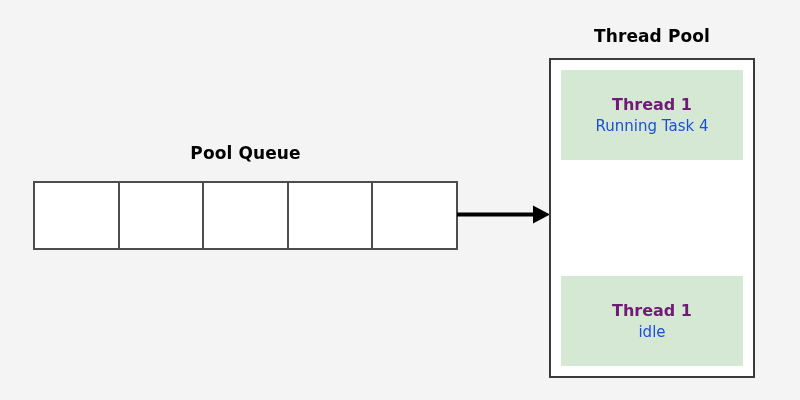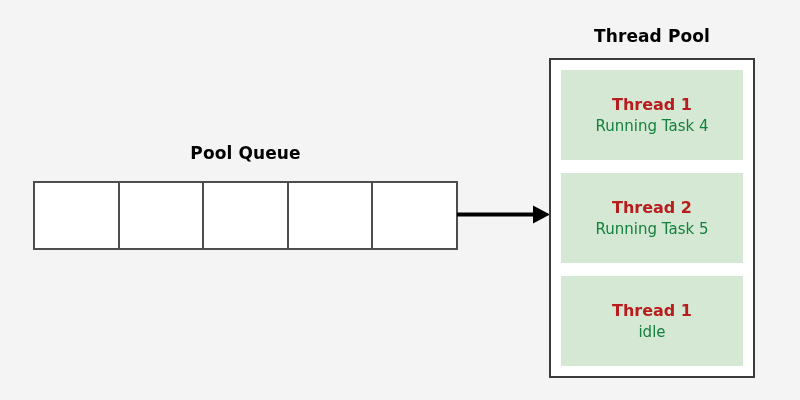--- a/index.html
+++ b/index.html
@@ -101,29 +101,29 @@
     display: flex;
     flex-direction: column;
     align-items: center;
     justify-content: center;
     gap: 2px;
   }
 
   .thread-name {
     font-size: 16px;
     font-weight: bold;
-    color: #b91c1c;
+    color: #701a75;
     line-height: 1.25;
     white-space: nowrap;
   }
 
   .thread-status {
     font-size: 15px;
     font-weight: normal;
-    color: #15803d;
+    color: #1d4ed8;
     line-height: 1.25;
     white-space: nowrap;
   }
 </style>
 </head>
 <body>
 
 <div id="canvas">
 
   <div class="section-title" id="task-queue-title">Pool Queue</div>
@@ -143,24 +143,20 @@
 
   <div class="section-title" id="thread-pool-title">Thread Pool</div>
 
   <div id="thread-pool-container">
 
     <div class="thread-box">
       <div class="thread-name">Thread 1</div>
       <div class="thread-status">Running Task 4</div>
     </div>
 
-    <div class="thread-box">
-      <div class="thread-name">Thread 2</div>
-      <div class="thread-status">Running Task 5</div>
-    </div>
 
     <div class="thread-box">
       <div class="thread-name">Thread 1</div>
       <div class="thread-status">idle</div>
     </div>
 
   </div>
 
 </div>
 

